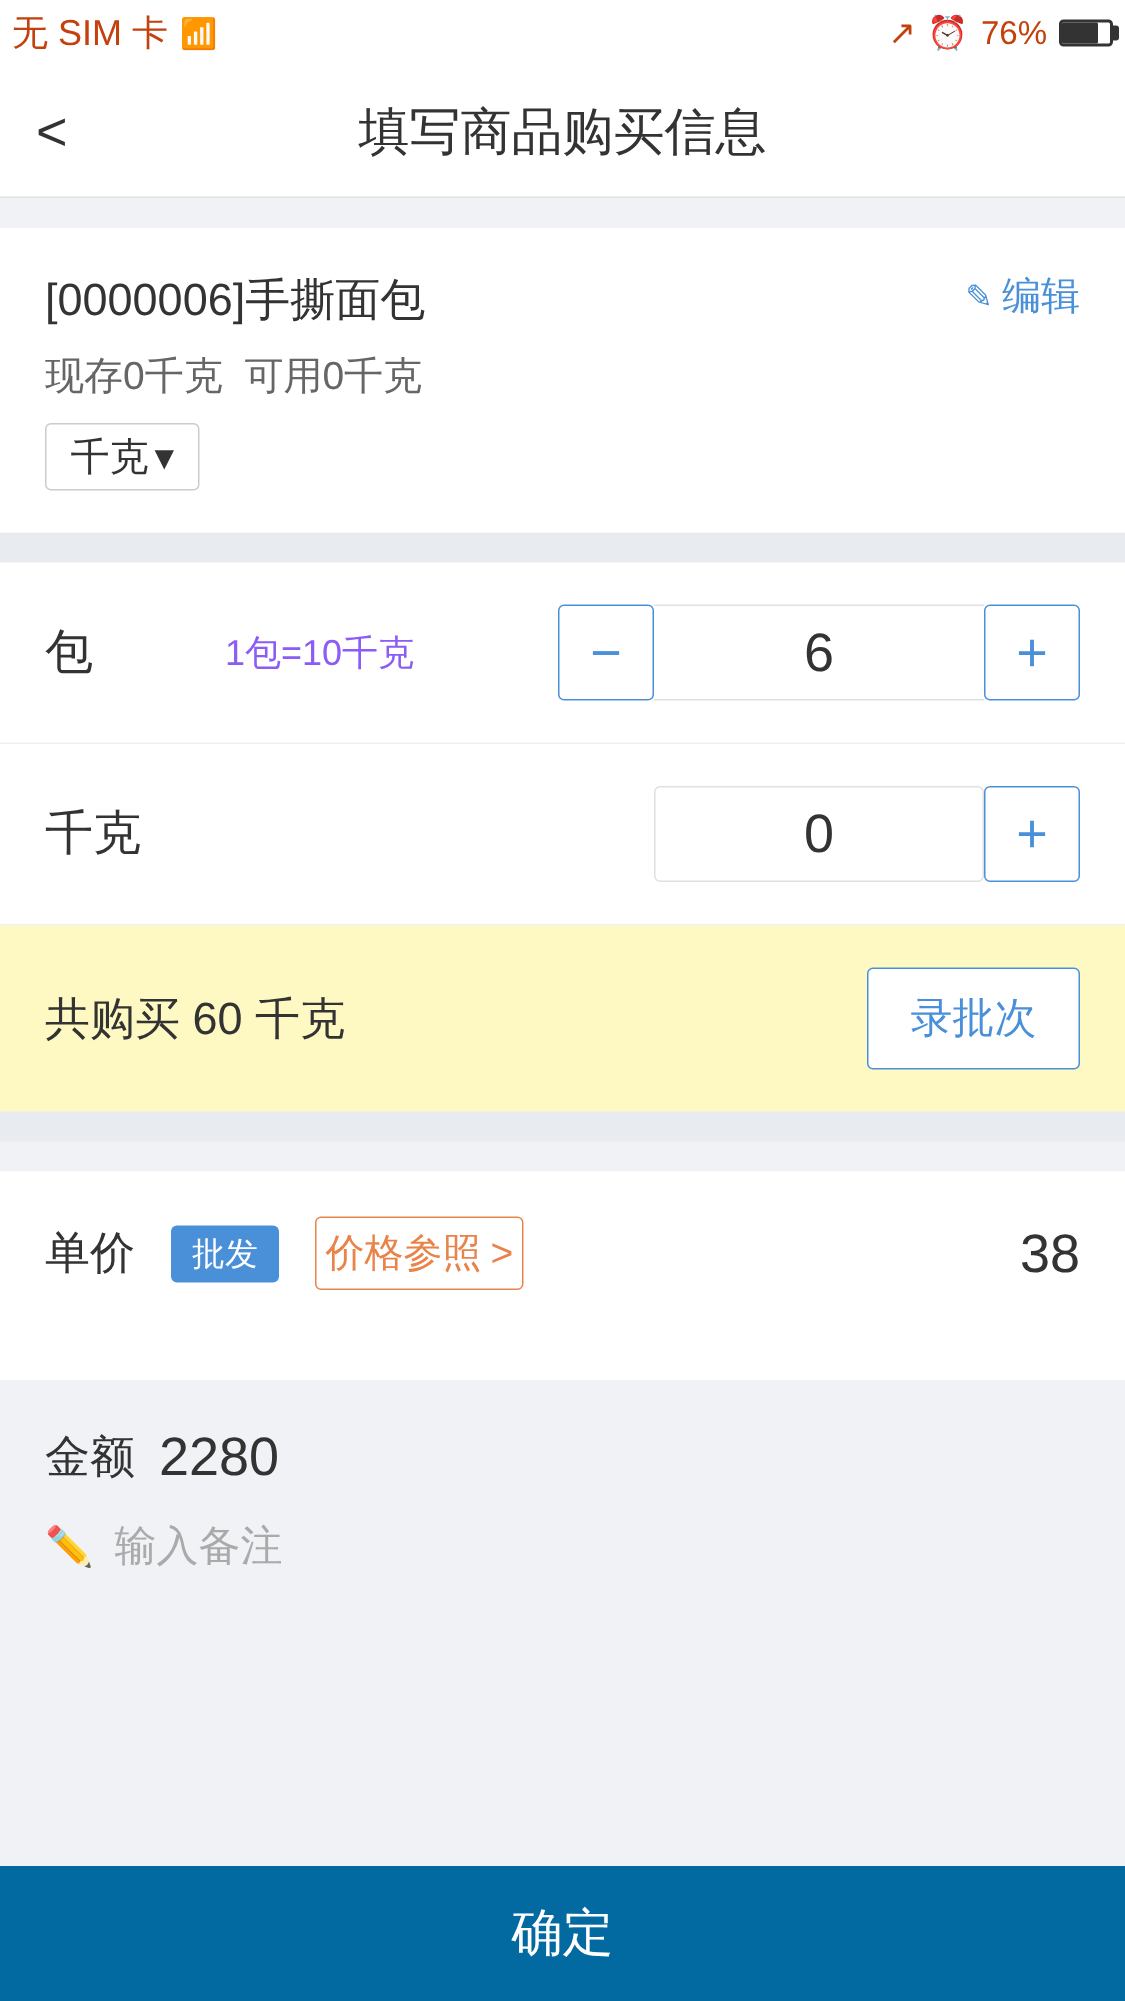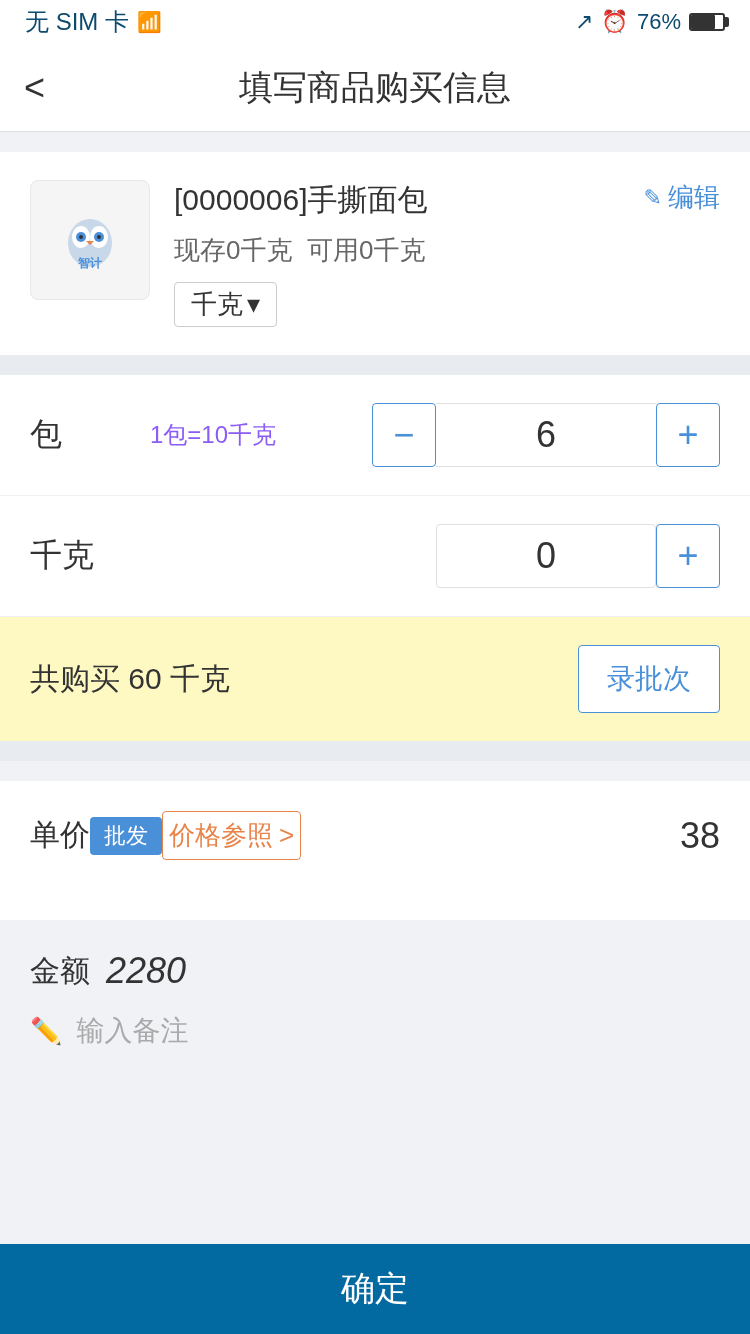--- a/index.html
+++ b/index.html
@@ -14,23 +14,23 @@
     }
 
     
     .status-bar {
       width: 100%;
       height: 44px;
       background: #fff;
       display: flex;
       align-items: center;
       justify-content: space-between;
-      padding: 0 25px;
+      padding: 0 8px;
       font-size: 24px;
-      color: #0c4a6e;
+      color: #c2410c;
     }
     .status-left { display: flex; align-items: center; gap: 8px; }
     .status-center { font-size: 28px; font-weight: 500; }
     .status-right { display: flex; align-items: center; gap: 8px; font-size: 22px; }
     .wifi-icon { font-size: 20px; }
     .battery-bar {
       display: inline-block;
       width: 36px; height: 18px;
       border: 2px solid #333;
       border-radius: 3px;
@@ -223,21 +223,21 @@
 
     
     .price-section {
       background: #fff;
       margin-top: 20px;
       padding: 30px;
     }
     .price-row {
       display: flex;
       align-items: center;
-      gap: 0;
+      gap: 24px;
       margin-bottom: 30px;
     }
     .price-label {
       font-size: 30px;
       color: #333;
     }
     .price-tag {
       background: #4a90d9;
       color: #fff;
       font-size: 22px;
@@ -275,21 +275,20 @@
       margin-bottom: 20px;
     }
     .amount-label {
       font-size: 30px;
       color: #333;
     }
     .amount-value {
       font-size: 36px;
       color: #333;
       font-weight: 500;
-      font-style: italic;
     }
     .note-row {
       display: flex;
       align-items: center;
       gap: 14px;
       color: #aaa;
       font-size: 28px;
       cursor: pointer;
     }
     .pencil-icon { font-size: 26px; }
@@ -341,34 +340,20 @@
   </div>
 </div>
 
 <div class="nav-bar">
   <span class="nav-back">&lt;</span>
   <span class="nav-title">填写商品购买信息</span>
 </div>
 
 <div class="product-card-wrapper">
   <div class="product-card">
-    <div class="product-image">
-
-      <svg viewBox="0 0 70 70" xmlns="http://www.w3.org/2000/svg">
-        <ellipse cx="35" cy="38" rx="22" ry="24" fill="#c8d8e8"></ellipse>
-        <ellipse cx="26" cy="32" rx="9" ry="11" fill="#fff"></ellipse>
-        <ellipse cx="44" cy="32" rx="9" ry="11" fill="#fff"></ellipse>
-        <circle cx="26" cy="32" r="5" fill="#4a90d9"></circle>
-        <circle cx="44" cy="32" r="5" fill="#4a90d9"></circle>
-        <circle cx="26" cy="32" r="2" fill="#333"></circle>
-        <circle cx="44" cy="32" r="2" fill="#333"></circle>
-        <polygon points="35,40 31,36 39,36" fill="#e8834a"></polygon>
-        <text x="35" y="62" text-anchor="middle" font-size="12" fill="#4a90d9" font-weight="bold">智计</text>
-      </svg>
-    </div>
     <div class="product-info">
       <div class="product-name">[0000006]手撕面包</div>
       <div class="product-stock">
         <span>现存0千克</span>&nbsp;&nbsp;<span>可用0千克</span>
       </div>
       <div class="product-unit">
         <div class="unit-select">
           <span>千克</span>
           <span>▾</span>
         </div>

